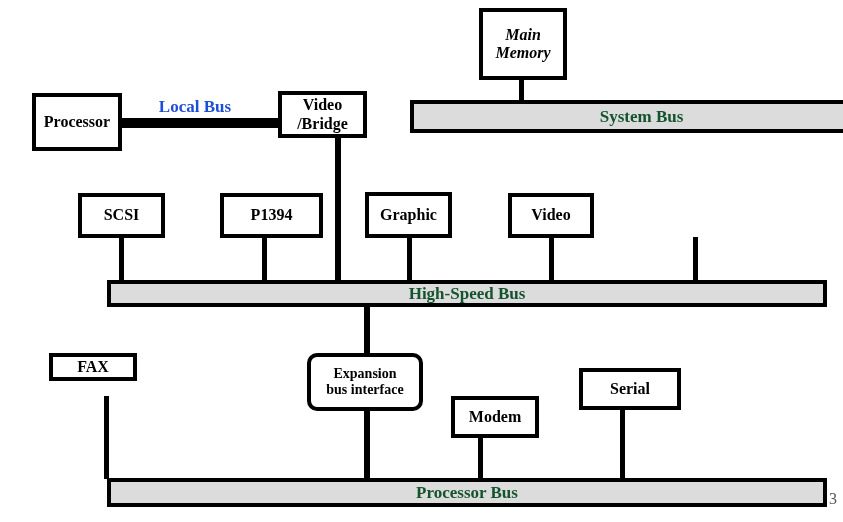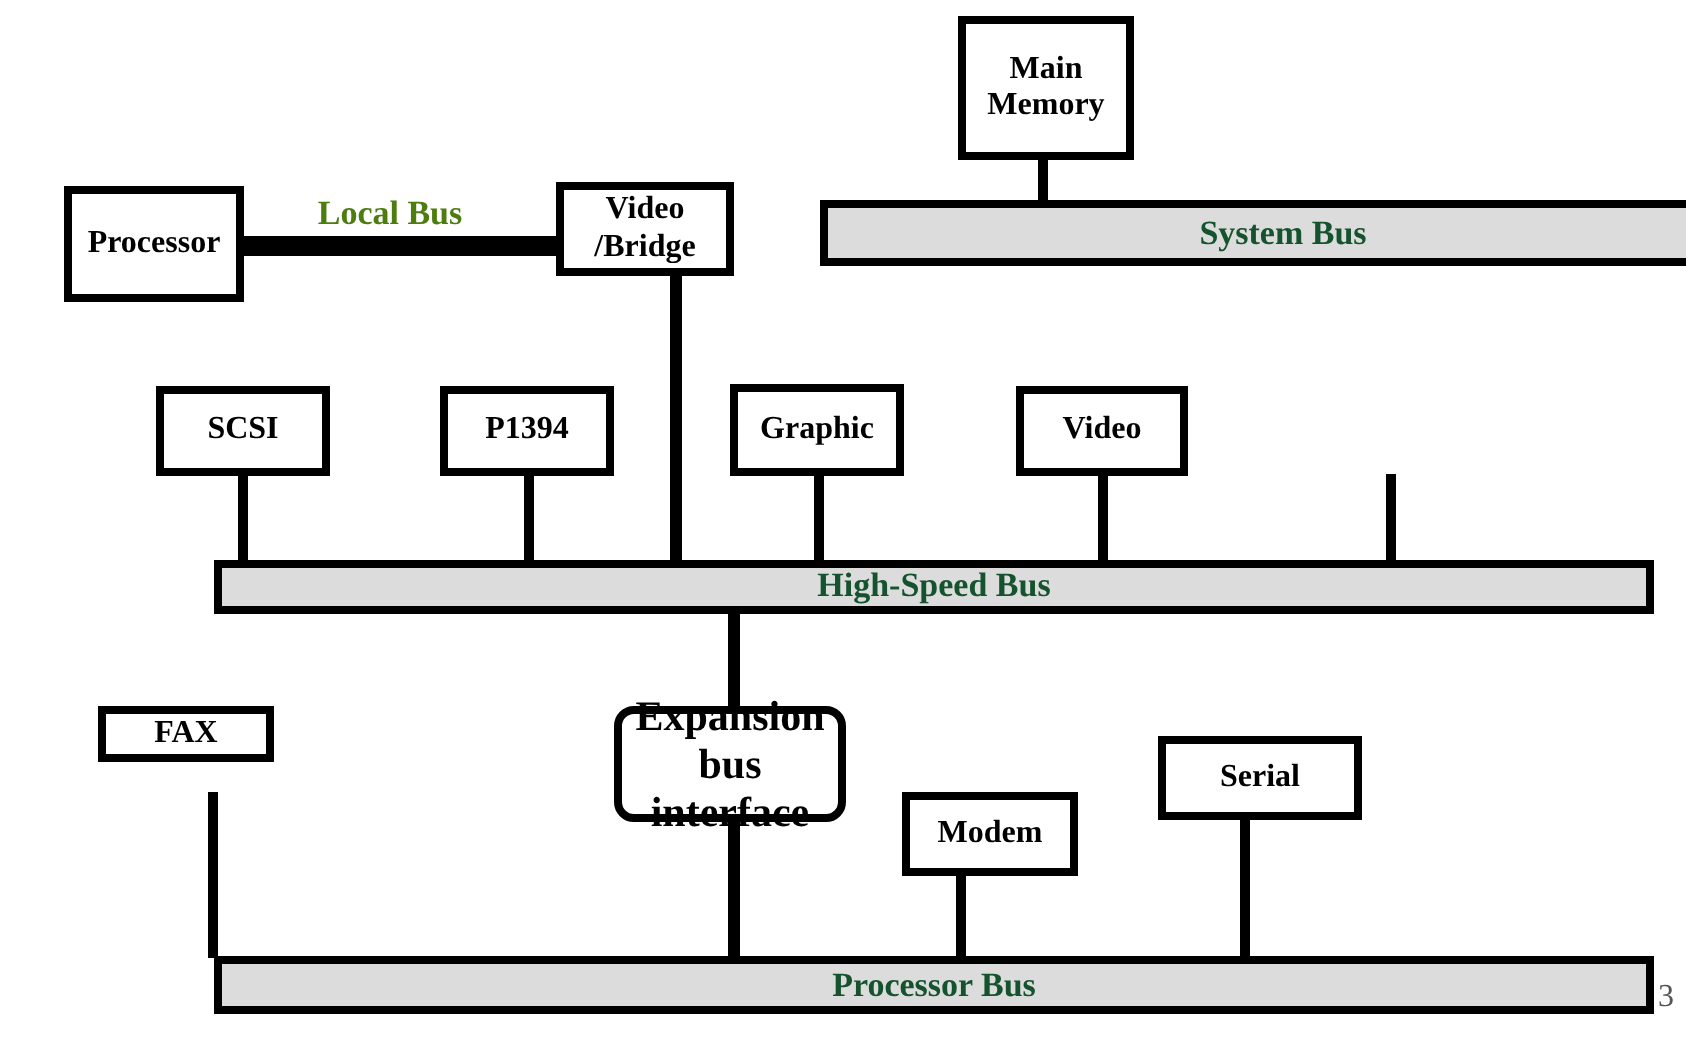--- a/index.html
+++ b/index.html
@@ -43,43 +43,43 @@
     margin-left: 45px;
   }
   .conn {
     position: absolute;
     background: #000000;
   }
   .floating-label {
     position: absolute;
     font-weight: bold;
     font-size: 17px;
-    color: #4d7c0f;
+    color: #1d4ed8;
     text-align: center;
   }
   .page-number {
     position: absolute;
     right: 6px;
     top: 490px;
     font-size: 16px;
     color: #555555;
     font-weight: normal;
   }
 
   
   .b-processor { left: 32px;  top: 93px;  width: 90px;  height: 58px; }
   .b-cache     { left: 278px; top: 91px;  width: 89px;  height: 47px; }
-  .b-mainmem   { left: 479px; top: 8px;   width: 88px;  height: 72px; }
+  .b-mainmem   { left: 479px; top: 8px;   width: 88px;  height: 72px; font-style: italic; }
   .b-scsi      { left: 78px;  top: 193px; width: 87px;  height: 45px; font-family: Liberation Serif, serif; }
-  .b-p1394     { left: 220px; top: 193px; width: 87px;  height: 45px; }
+  .b-p1394     { left: 220px; top: 193px; width: 103px;  height: 45px; }
   .b-graphic   { left: 365px; top: 192px; width: 87px;  height: 46px; }
   .b-video     { left: 508px; top: 193px; width: 86px;  height: 45px; }
   .b-lan       { left: 651px; top: 193px; width: 88px;  height: 45px; }
   .b-fax       { left: 49px;  top: 353px; width: 88px;  height: 28px; }
-  .b-ebi       { left: 307px; top: 353px; width: 116px; height: 58px; font-size: 21px; border-radius: 10px; }
+  .b-ebi       { left: 307px; top: 353px; width: 116px; height: 58px; font-size: 14px; border-radius: 10px; }
   .b-modem     { left: 451px; top: 396px; width: 88px;  height: 42px; }
   .b-serial    { left: 579px; top: 368px; width: 102px; height: 42px; }
 
   
   .bus-system    { left: 365px; top: 100px; width: 463px; height: 33px; }
   .bus-highspeed { left: 62px;  top: 280px; width: 720px; height: 27px; }
   .bus-expansion { left: 62px;  top: 478px; width: 720px; height: 29px; }
 
   
   .c-localbus   { left: 122px; top: 118px; width: 156px; height: 10px; }
@@ -99,21 +99,21 @@
   .l-localbus { left: 130px; top: 97px; width: 130px; }
 </style>
 </head>
 <body>
 
 <div class="stage">
 
   <div class="bus bus-system" style="background: rgb(220, 220, 220);">
     <span>System Bus</span>
   </div>
-  <div class="bus bus-highspeed" style="background: rgb(220, 220, 220); align-items: flex-end;">
+  <div class="bus bus-highspeed" style="background: rgb(220, 220, 220);">
     <span>High-Speed Bus</span>
   </div>
   <div class="bus bus-expansion" style="background: rgb(220, 220, 220);">
     <span>Processor Bus</span>
   </div>
 
   <div class="conn c-localbus" style="background: rgb(0, 0, 0);"></div>
   <div class="conn c-mainmem" style="background: rgb(0, 0, 0);"></div>
   <div class="conn c-cache-hsb" style="background: rgb(0, 0, 0);"></div>
   <div class="conn c-scsi" style="background: rgb(0, 0, 0);"></div>

